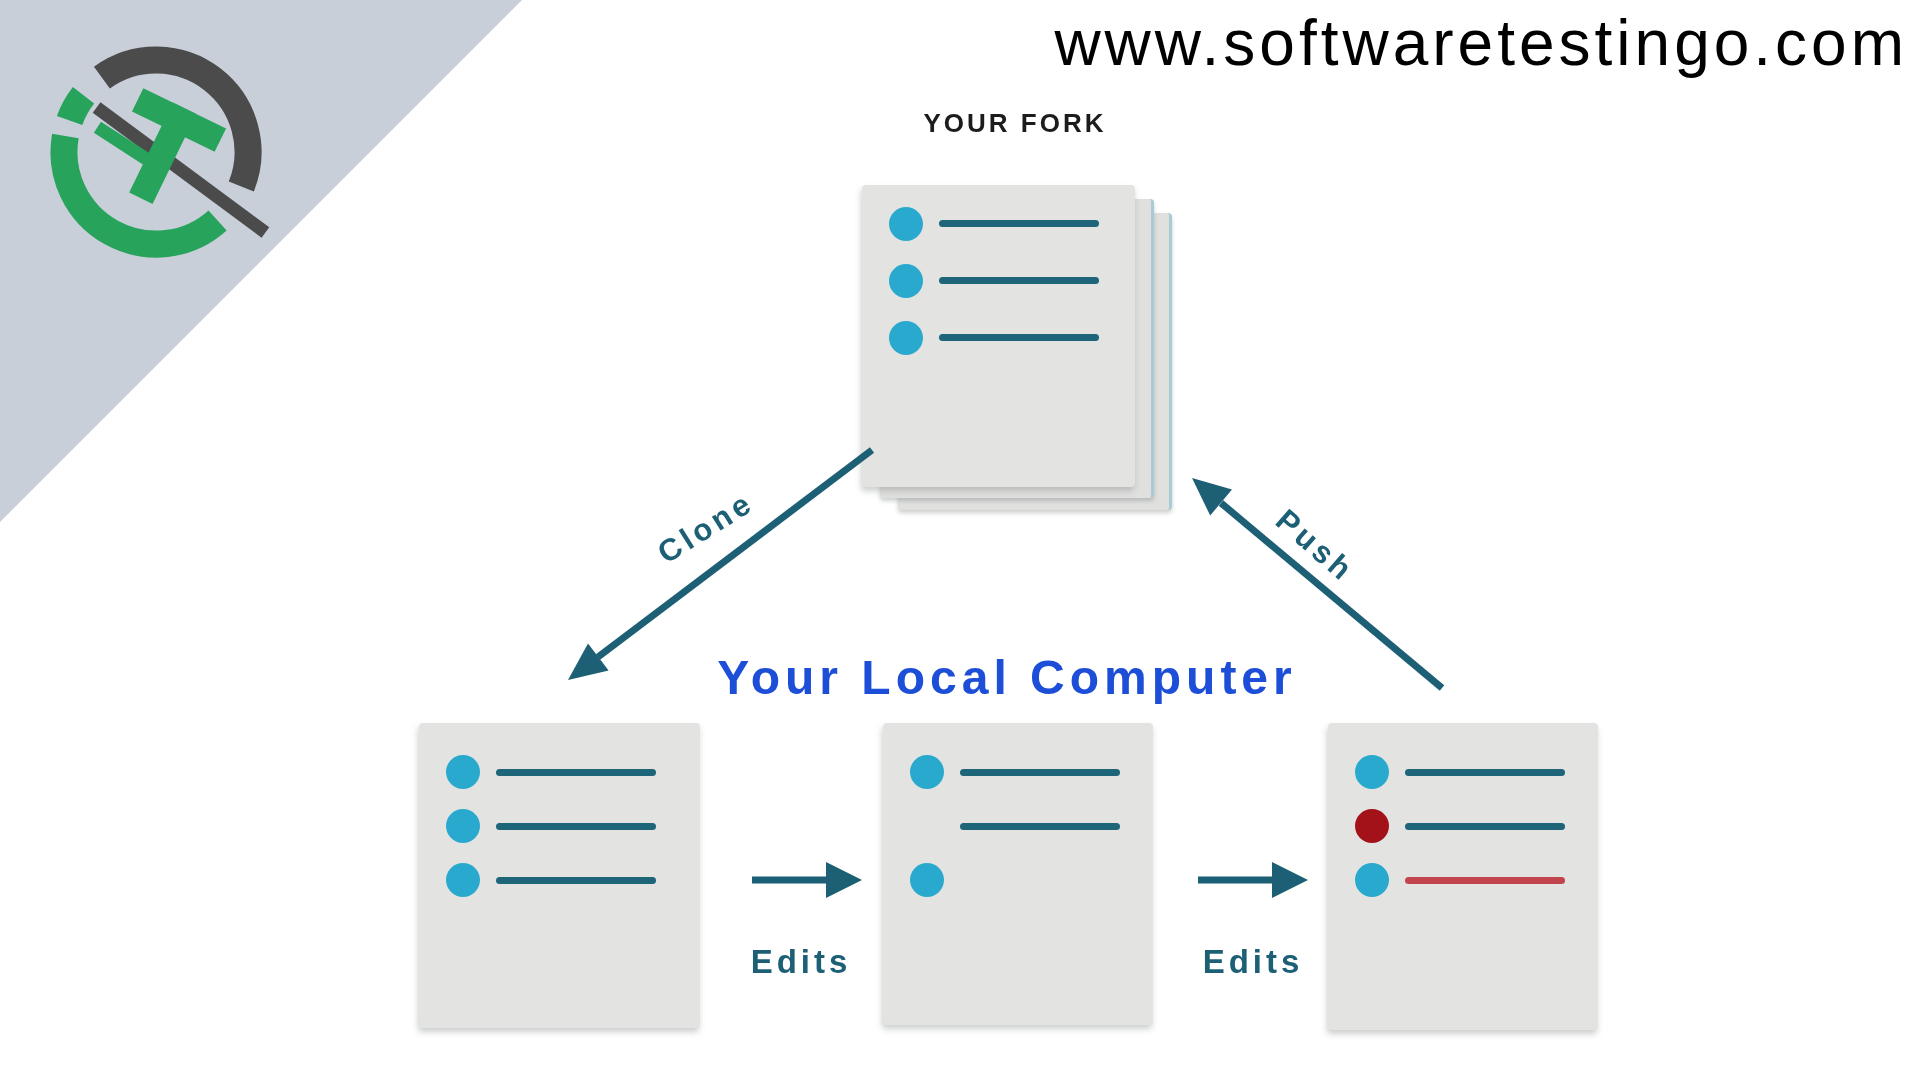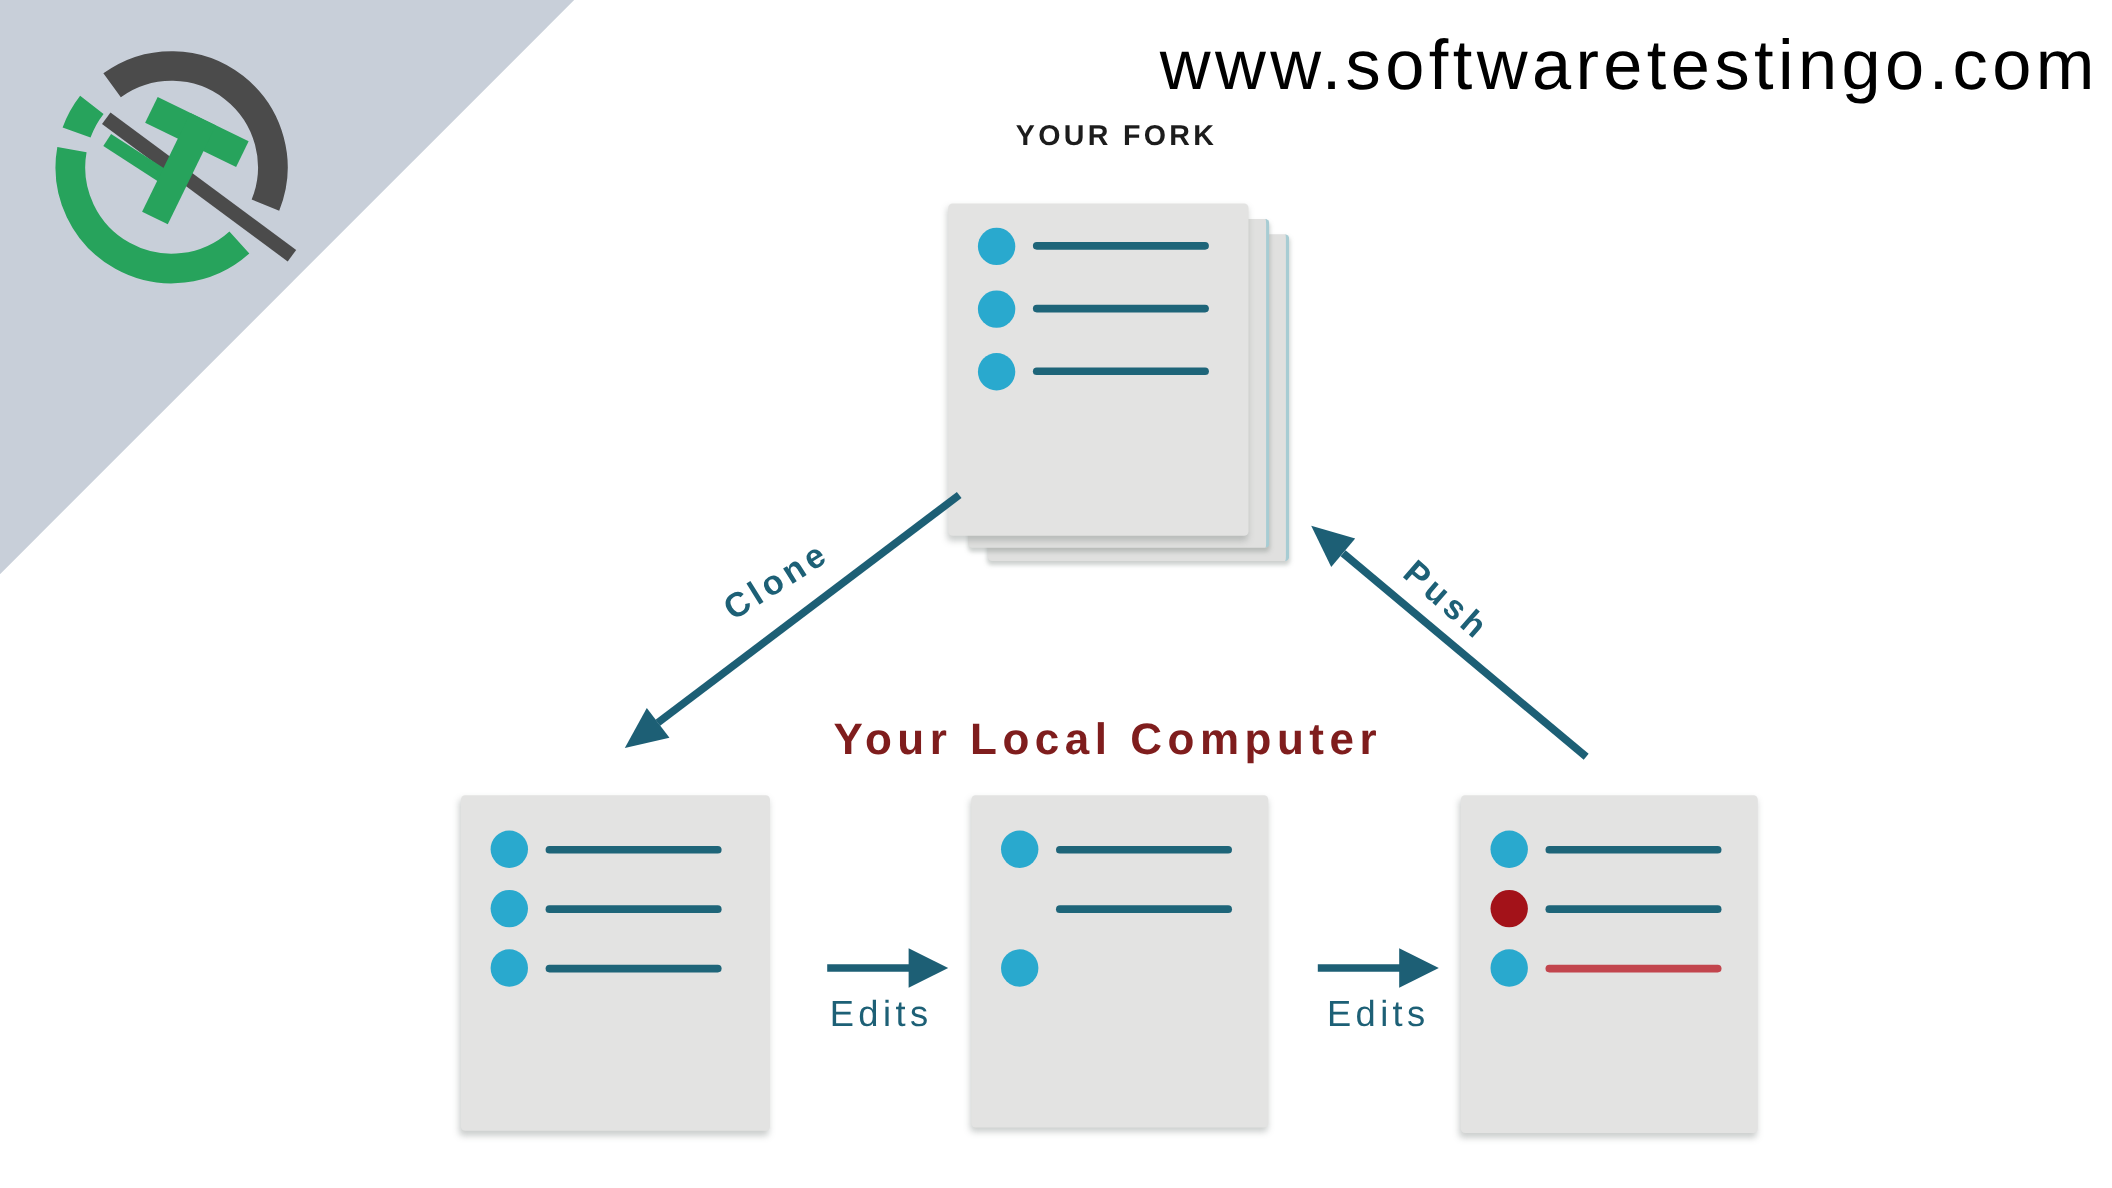--- a/index.html
+++ b/index.html
@@ -12,33 +12,33 @@
   
   .corner-triangle{
     position:absolute;left:0;top:0;width:522px;height:522px;
     background:#c8cfd9;
     clip-path:polygon(0 0,100% 0,0 100%);
   }
   .logo{position:absolute;left:36px;top:34px;width:240px;height:240px;}
 
   
   .watermark{
-    position:absolute;top:22px;right:12px;
+    position:absolute;top:6px;right:12px;
     font-size:64px;letter-spacing:4px;color:#000;
     font-weight:400;white-space:nowrap;
   }
 
   
   .fork-title{
     position:absolute;left:1015px;top:108px;transform:translateX(-50%);
     font-size:26px;font-weight:700;letter-spacing:3px;color:#1c1c1c;white-space:nowrap;
   }
   .local-title{
     position:absolute;left:1007px;top:650px;transform:translateX(-50%);
-    font-size:40px;font-weight:700;letter-spacing:5px;color:#7f1d1d;white-space:nowrap;
+    font-size:48px;font-weight:700;letter-spacing:5px;color:#1d4ed8;white-space:nowrap;
   }
 
   
   .sheet{
     position:absolute;background:#e0e0df;border-radius:4px;
     border-right:3px solid #a7ccd3;
     box-shadow:0 3px 4px rgba(110,120,115,.35);
   }
   .doc{
     position:absolute;background:#e3e3e2;border-radius:4px;
@@ -67,22 +67,23 @@
   }
   .clone-label{
     left:706px;top:528px;font-size:31px;letter-spacing:4px;
     transform:translate(-50%,-50%) rotate(-32deg);
   }
   .push-label{
     left:1315px;top:546px;font-size:31px;letter-spacing:4px;
     transform:translate(-50%,-50%) rotate(41deg);
   }
   .edits-label{
-    font-size:33px;letter-spacing:4px;font-weight:400;
+    font-size:33px;letter-spacing:4px;font-weight:700;
     transform:translate(-50%,-50%);
+    margin-top:40px;
   }
   .edits-1{left:801px;top:922px;}
   .edits-2{left:1253px;top:922px;}
 </style>
 </head>
 <body>
 
 <div class="canvas">
 
   <div class="corner-triangle"></div>

